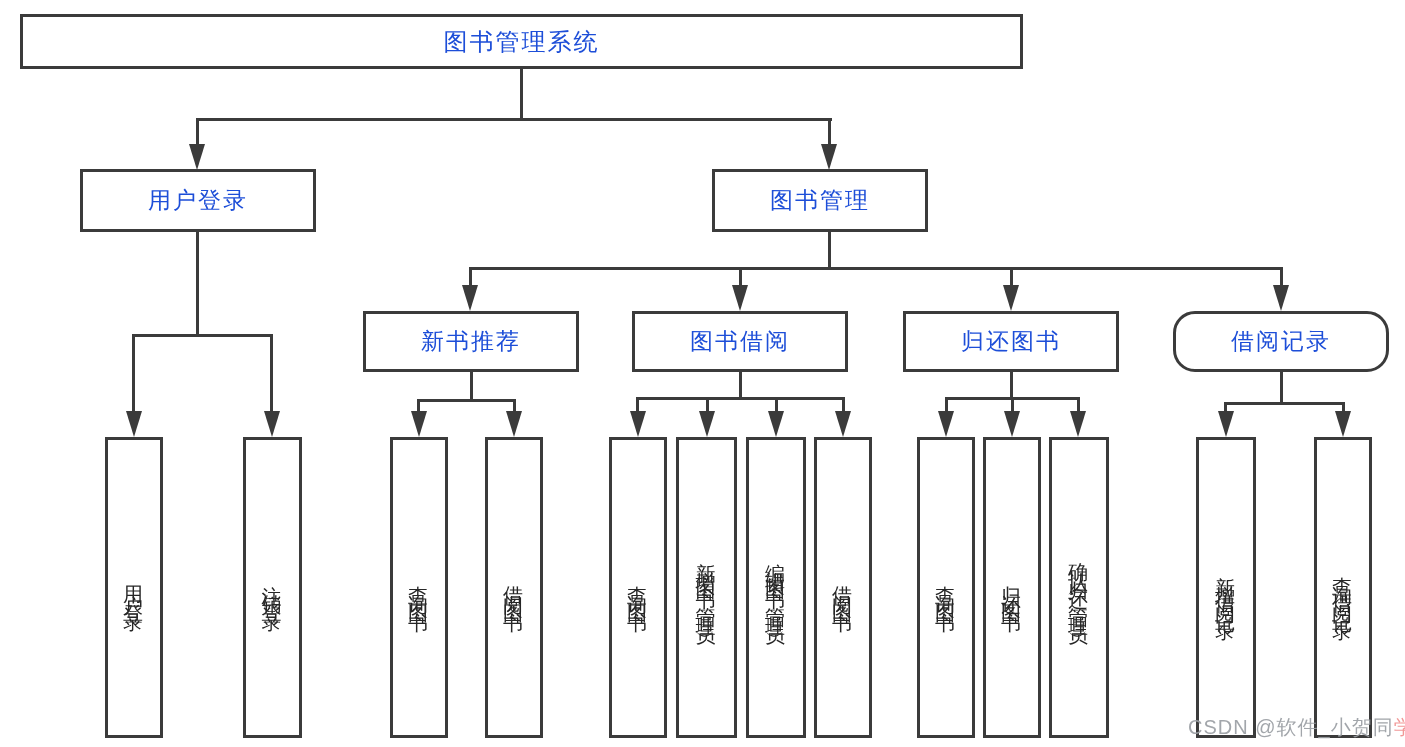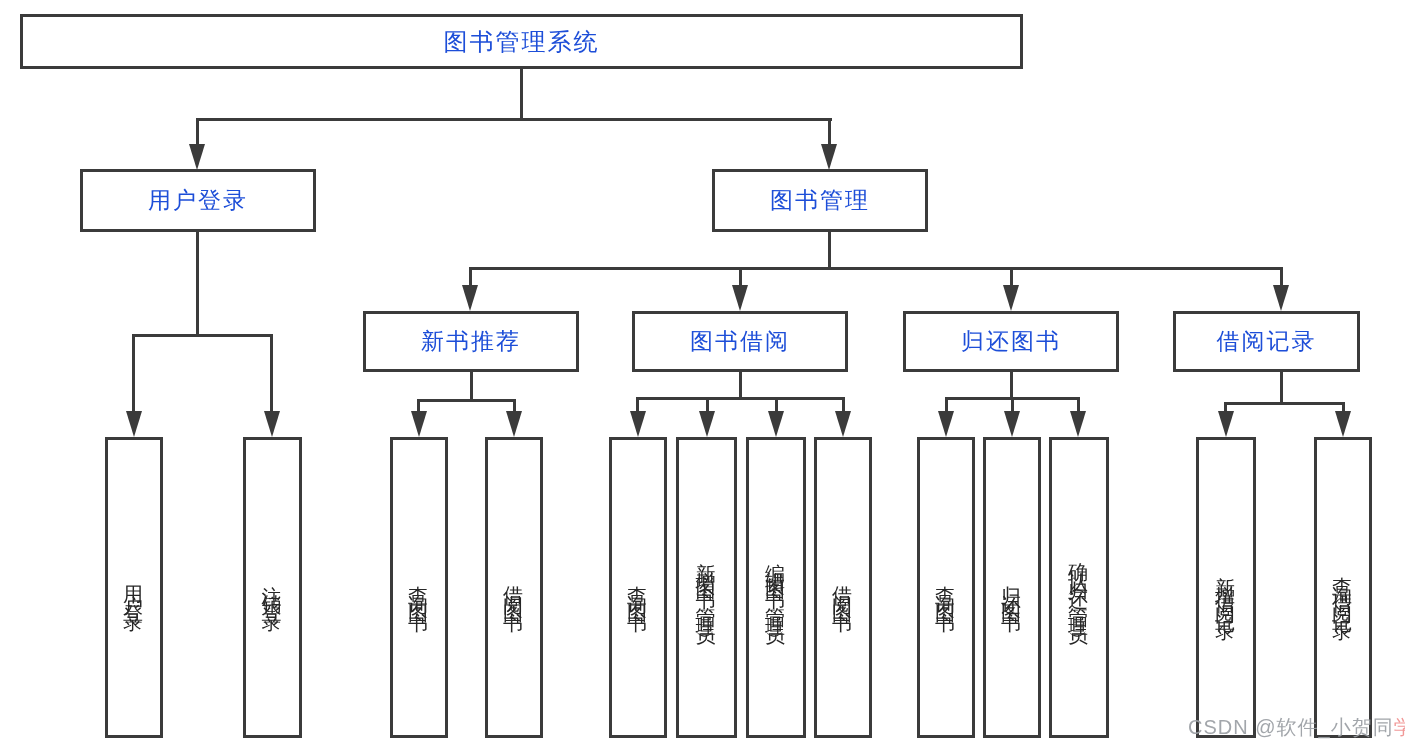--- a/index.html
+++ b/index.html
@@ -71,21 +71,21 @@
   <div class="v" style="left:739px;  top:267px; height:22px;"></div>
   <div class="arrow" style="left:732px;  top:285px;"></div>
   <div class="v" style="left:1010px; top:267px; height:22px;"></div>
   <div class="arrow" style="left:1003px; top:285px;"></div>
   <div class="v" style="left:1280px; top:267px; height:22px;"></div>
   <div class="arrow" style="left:1273px; top:285px;"></div>
 
   <div class="hbox" style="left:363px;  top:311px; width:216px; height:61px;">新书推荐</div>
   <div class="hbox" style="left:632px;  top:311px; width:216px; height:61px;">图书借阅</div>
   <div class="hbox" style="left:903px;  top:311px; width:216px; height:61px;">归还图书</div>
-  <div class="hbox" style="left:1173px; top:311px; width:187px; height:61px;">借阅记录</div>
+  <div class="hbox" style="left:1173px; top:311px; width:216px; height:61px;border-radius:22px;">借阅记录</div>
 
   <div class="v" style="left:470px; top:372px; height:30px;"></div>
   <div class="h" style="left:417px; top:399px; width:99px;"></div>
   <div class="v" style="left:417px; top:399px; height:14px;"></div>
   <div class="arrow" style="left:411px; top:411px;"></div>
   <div class="v" style="left:513px; top:399px; height:14px;"></div>
   <div class="arrow" style="left:506px; top:411px;"></div>
 
   <div class="v" style="left:739px; top:372px; height:28px;"></div>
   <div class="h" style="left:636px; top:397px; width:209px;"></div>

